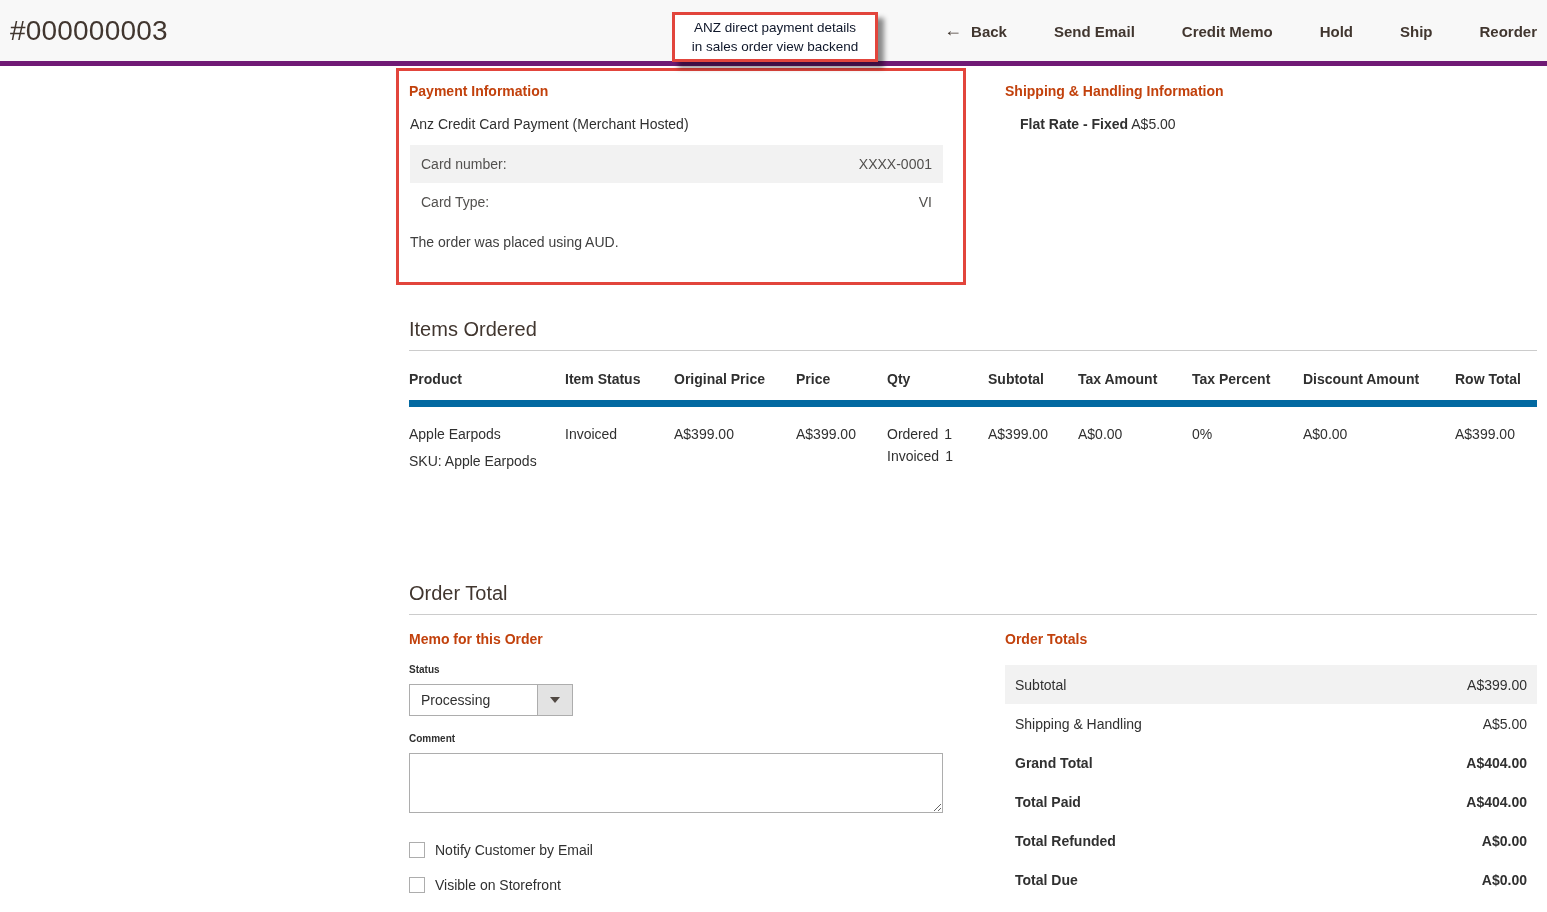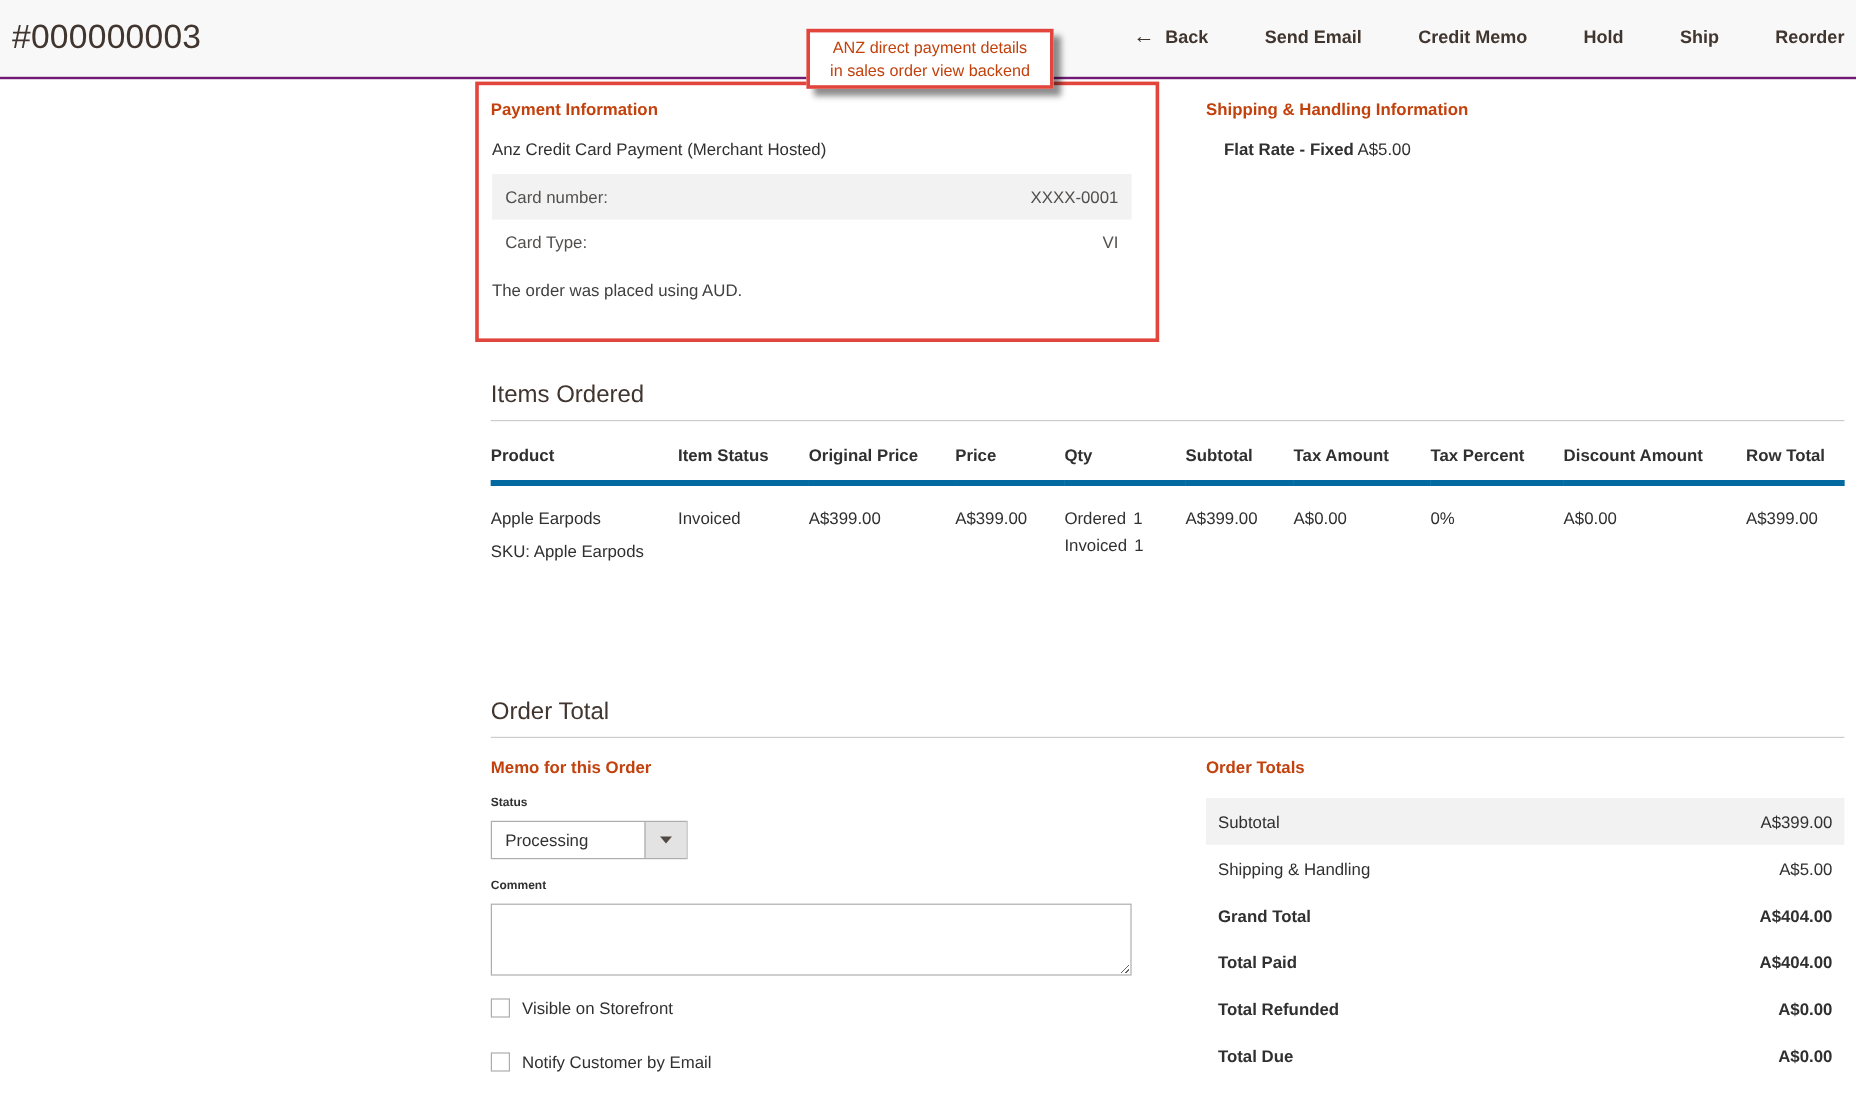--- a/index.html
+++ b/index.html
@@ -2,32 +2,32 @@
 <html><head>
 <meta charset="utf-8">
 <style>
   * { box-sizing: border-box; margin: 0; padding: 0; }
   html, body { background: #ffffff; }
   body { font-family: "Liberation Sans", "DejaVu Sans", sans-serif; color: #303030; }
   .page { position: relative; width: 1547px; height: 912px; background: #ffffff; overflow: hidden; }
 
   
   .topbar { position: absolute; left: 0; top: 0; width: 1547px; height: 66px;
-            background: #f8f8f8; border-bottom: 2px solid #701a75; }
+            background: #f8f8f8; border-bottom: 5px solid #701a75; }
   .page-title { position: absolute; left: 10px; top: 0; height: 62px; display: flex; align-items: center;
                 font-size: 28px; font-weight: 400; color: #41362f; letter-spacing: .2px; }
   .toolbar { position: absolute; right: 10px; top: 0; height: 62px; display: flex; align-items: center; gap: 47px; }
   .action-btn { background: none; border: none; cursor: pointer; font-family: inherit;
                 font-size: 15px; font-weight: 600; color: #41362f; display: flex; align-items: center; gap: 9px; }
   .back-arrow { font-size: 18px; font-weight: 400; line-height: 1; position: relative; top: -1px; }
 
   
-  .annotation { position: absolute; left: 672px; top: 24px; width: 206px; background: #ffffff;
+  .annotation { position: absolute; left: 672px; top: 12px; width: 206px; background: #ffffff;
                 border: 3px solid #e2453c; box-shadow: 6px 6px 5px rgba(0,0,0,0.45);
-                padding: 3px 4px; text-align: center; font-size: 13.5px; line-height: 19px; color: #c2410c; z-index: 5; }
+                padding: 3px 4px; text-align: center; font-size: 13.5px; line-height: 19px; color: #0f172a; z-index: 5; }
 
   
   .payment-box { position: absolute; left: 396px; top: 68px; width: 570px; height: 217px;
                  border: 3px solid #e2453c; background: #ffffff; padding: 12px 10px 0 10px; }
   .item-title { font-size: 14px; font-weight: 700; color: #c2410c; }
   .payment-method { margin-top: 17px; font-size: 14px; color: #303030; padding-left: 1px; }
   .payment-table { margin-top: 13px; width: 533px; margin-left: 1px; font-size: 14px; }
   .payment-row { height: 38px; display: flex; align-items: center; justify-content: space-between; padding: 0 11px; color: #52504e; }
   .payment-row.shaded { background: #f2f2f2; }
   .payment-note { margin-top: 13px; font-size: 14px; color: #404040; padding-left: 1px; }
@@ -37,21 +37,21 @@
   .shipping-line { margin-top: 17px; font-size: 14px; padding-left: 15px; }
   .shipping-line .method { font-weight: 700; }
 
   
   .section { position: absolute; left: 409px; width: 1128px; }
   .section-title { font-size: 20px; font-weight: 400; color: #41362f; padding-bottom: 9px; border-bottom: 1px solid #cccccc; }
 
   
   .items-section { top: 318px; }
   .items-table { width: 1128px; border-collapse: collapse; table-layout: fixed; font-size: 14px; }
-  .items-table th { text-align: left; font-weight: 700; color: #303030; padding: 20px 6px 13px 0; border-bottom: 5px solid #0369a1; }
+  .items-table th { text-align: left; font-weight: 700; color: #303030; padding: 20px 6px 13px 0; border-bottom: 7px solid #0369a1; }
   .items-table th:first-child, .items-table td:first-child { padding-left: 0; }
   .items-table td { vertical-align: top; padding: 19px 6px 0 0; color: #303030; line-height: 16px; }
   .cell-line2 { margin-top: 11px; }
   .qty-line + .qty-line { margin-top: 6px; }
   .qty-line .qty-num { display: inline-block; margin-left: 6px; }
 
   
   .order-total-section { top: 582px; }
 
   .notes-col { position: absolute; left: 409px; top: 631px; width: 534px; }
@@ -201,27 +201,27 @@
     <div class="item-title">Memo for this Order</div>
     <div class="field-label">Status</div>
     <div class="select">
       <span class="select-value">Processing</span>
       <span class="select-caret-box">
         <span class="caret-down"></span>
       </span>
     </div>
     <div class="field-label">Comment</div>
     <textarea class="comment-area" style=""></textarea>
+    <label class="checkbox-row first">
+      <input type="checkbox" class="checkbox" style="">
+      <span>Notify Customer by Email</span>
+    </label>
     <label class="checkbox-row second">
       <input type="checkbox" class="checkbox" style="">
       <span>Visible on Storefront</span>
-    </label>
-    <label class="checkbox-row first">
-      <input type="checkbox" class="checkbox" style="">
-      <span>Notify Customer by Email</span>
     </label>
   </div>
 
   <div class="totals-col">
     <div class="item-title">Order Totals</div>
     <div class="totals-table">
       <div class="totals-row shaded">
         <span>Subtotal</span>
         <span>A$399.00</span>
       </div>

